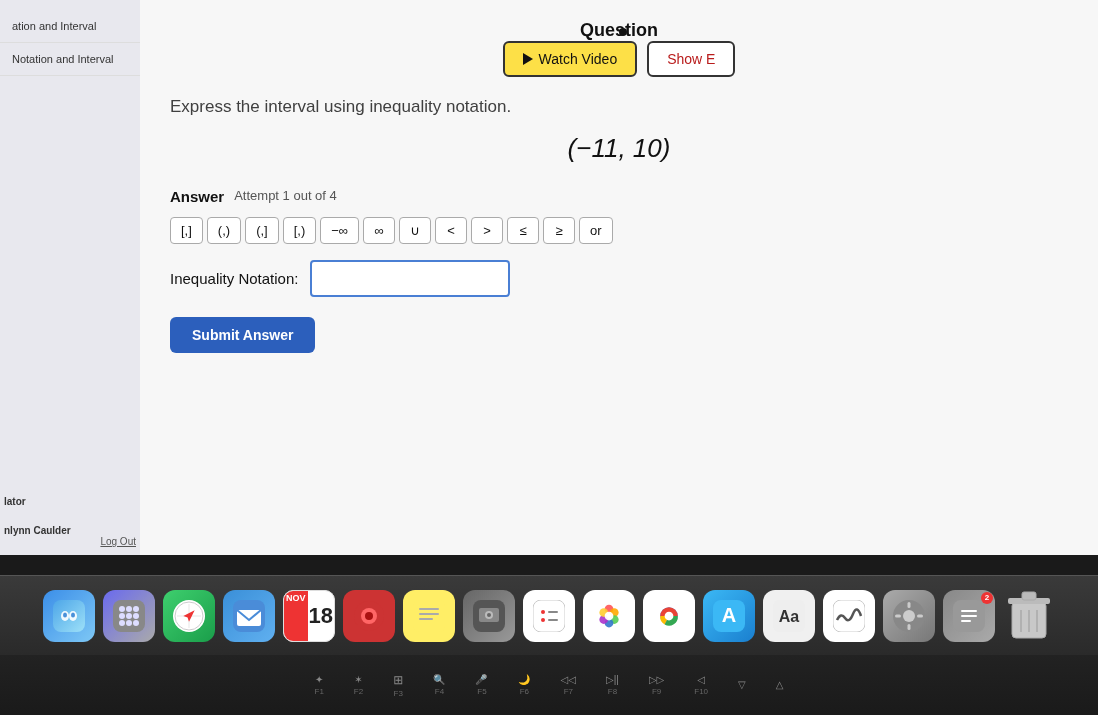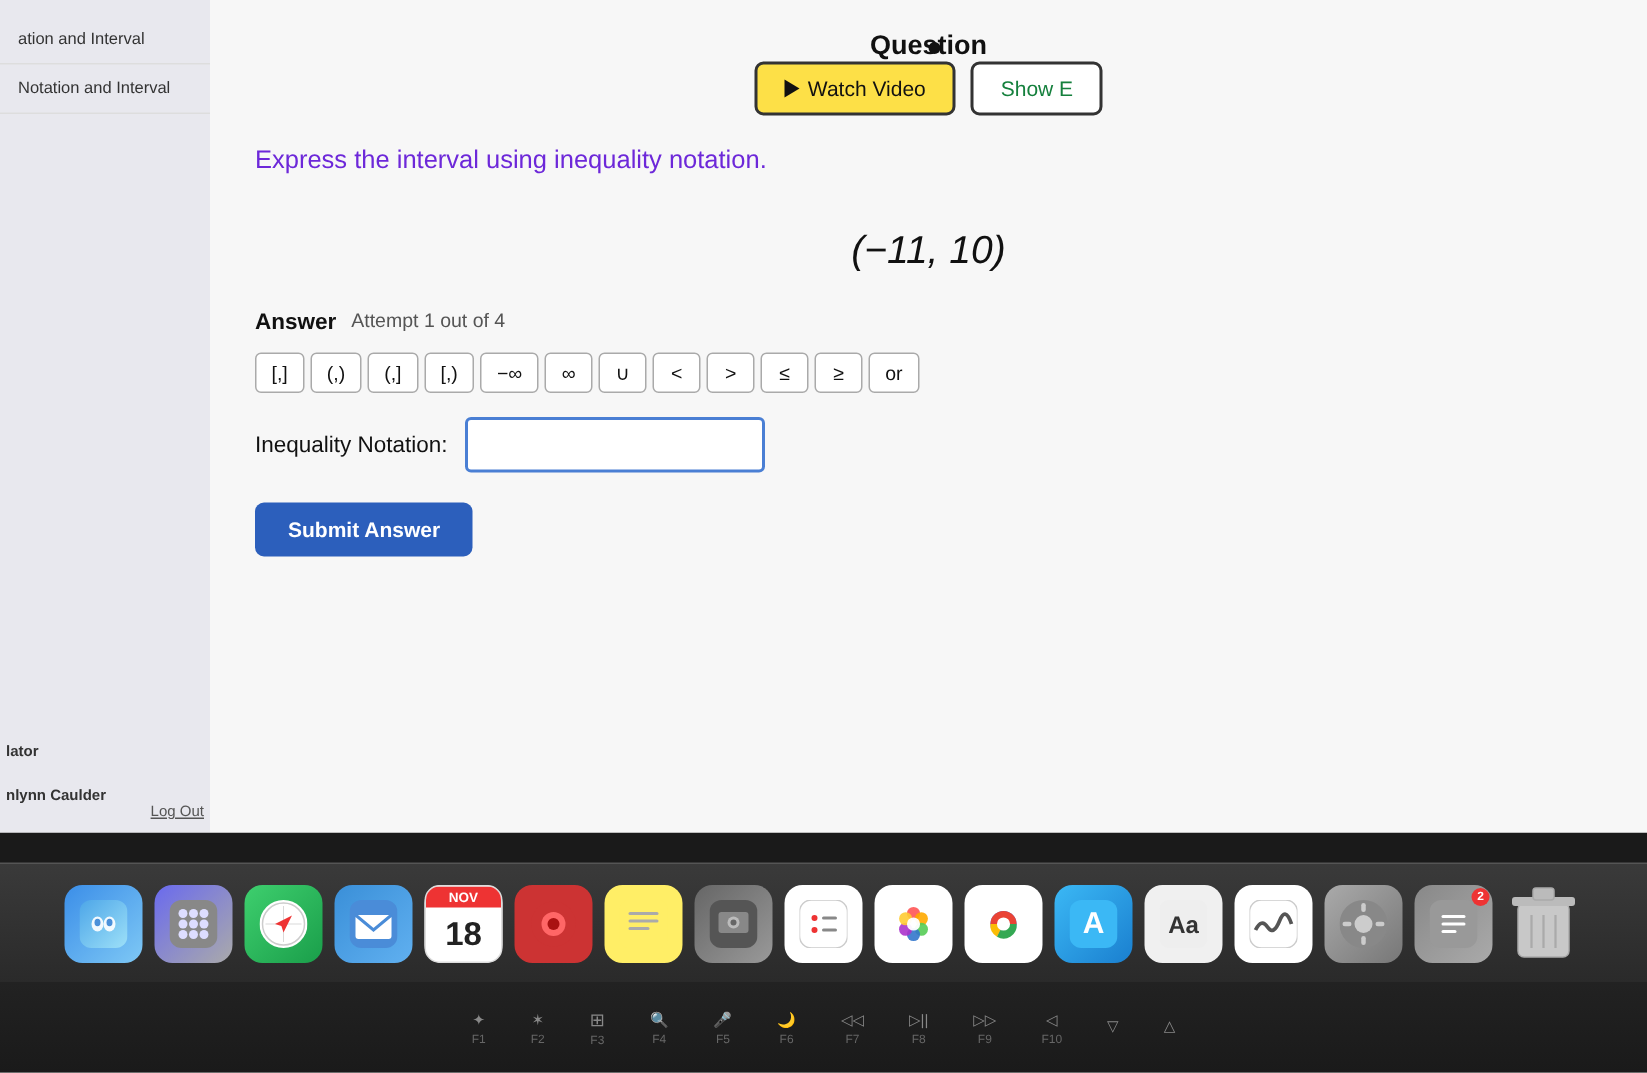--- a/index.html
+++ b/index.html
@@ -113,41 +113,41 @@
       display: flex;
       align-items: center;
       gap: 6px;
       border: 2px solid #333;
       background: white;
       padding: 8px 18px;
       border-radius: 6px;
       font-size: 14px;
       font-weight: 500;
       cursor: pointer;
-      color: #15803d;
+      color: #b91c1c;
     }
 
     .play-icon {
       display: inline-block;
       width: 0;
       height: 0;
       border-top: 6px solid transparent;
       border-bottom: 6px solid transparent;
       border-left: 10px solid #111;
     }
 
     
     .question-body {
       margin-top: 10px;
     }
 
     .question-text {
       font-size: 17px;
-      color: #6d28d9;
-      margin-bottom: 34px;
+      color: #404040;
+      margin-bottom: 16px;
     }
 
     .interval-expression {
       font-size: 26px;
       text-align: center;
       color: #111;
       margin-bottom: 24px;
       font-style: italic;
     }
 
@@ -455,21 +455,21 @@
 
   <div class="dock-icon mail" title="Mail">
     <svg width="32" height="32" viewBox="0 0 32 32">
       <rect width="32" height="32" rx="8" fill="#4a8cd8"></rect>
       <rect x="4" y="10" width="24" height="16" rx="2" fill="white"></rect>
       <polyline points="4,10 16,20 28,10" fill="none" stroke="#4a8cd8" stroke-width="2"></polyline>
     </svg>
   </div>
 
   <div class="dock-icon calendar" title="Calendar">
-    <div style="background:white; width:52px; height:52px; border-radius:10px; border:1px solid #ddd; overflow:hidden; display:flex; flex-direction:column;">
+    <div style="background:white; width:52px; height:52px; border-radius:10px; border:1px solid #ddd; overflow:hidden; display:flex; flex-direction:row;">
       <div style="background:#e33; color:white; font-size:9px; font-weight:700; text-align:center; padding:2px;">NOV</div>
       <div style="flex:1; display:flex; align-items:center; justify-content:center; font-size:22px; font-weight:700; color:#222;">18</div>
     </div>
   </div>
 
   <div class="dock-icon recordit" title="RecordIt">
     <svg width="32" height="32" viewBox="0 0 32 32">
       <circle cx="16" cy="16" r="15" fill="#cc3333"></circle>
       <circle cx="16" cy="16" r="8" fill="#ff6666"></circle>
       <circle cx="16" cy="16" r="4" fill="#aa1111"></circle>

